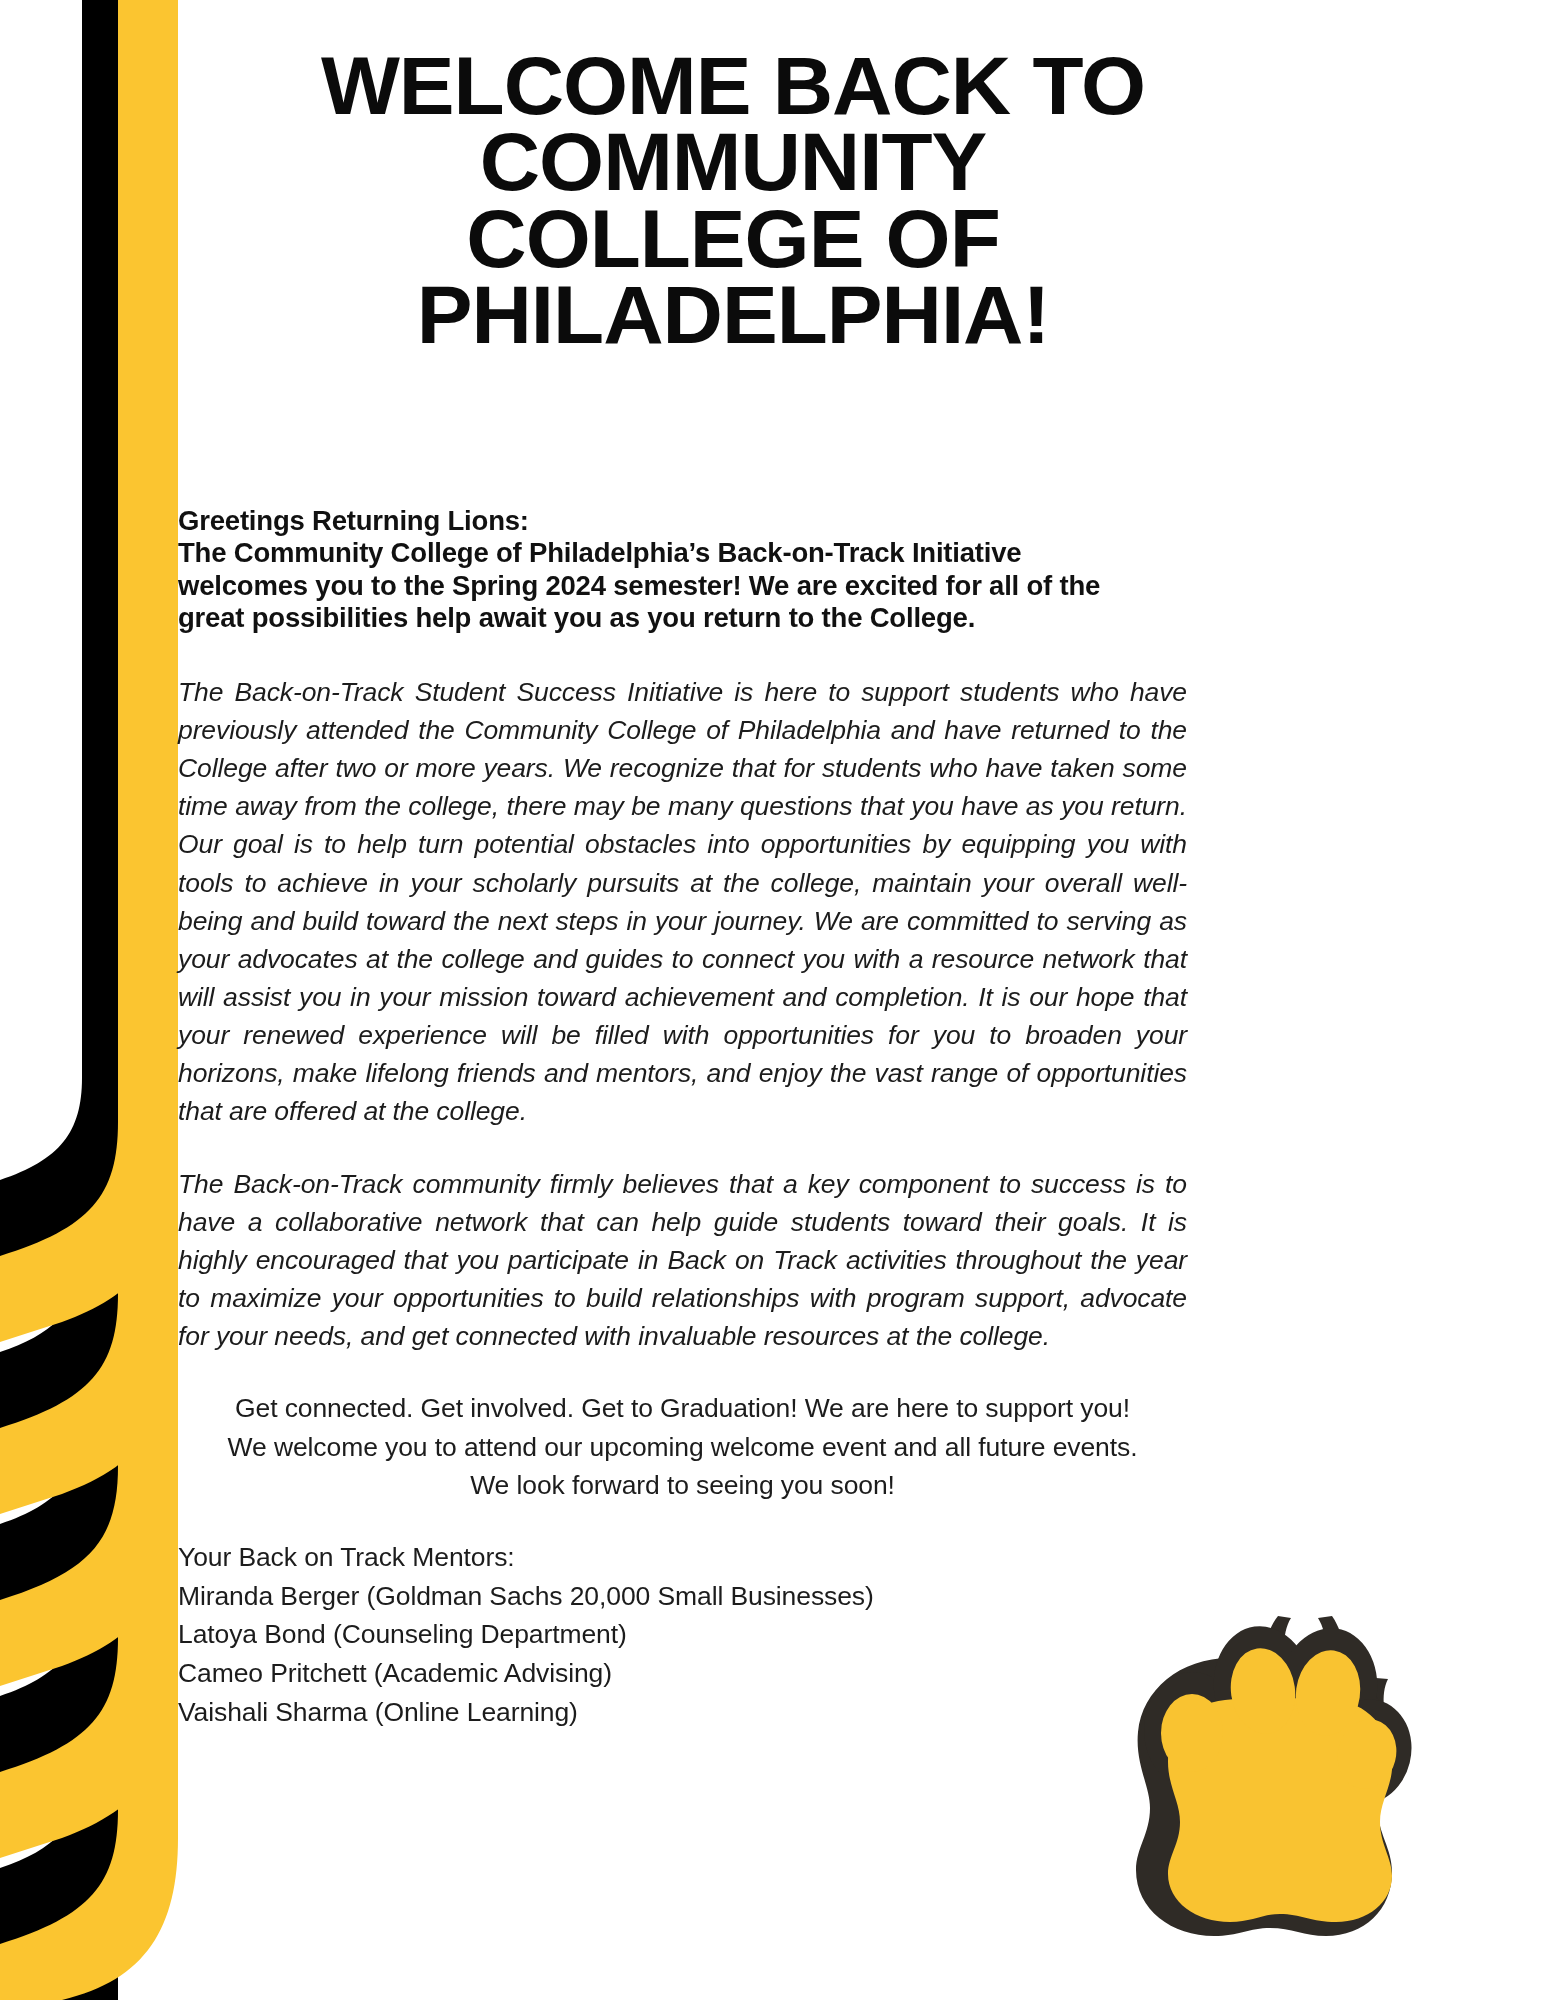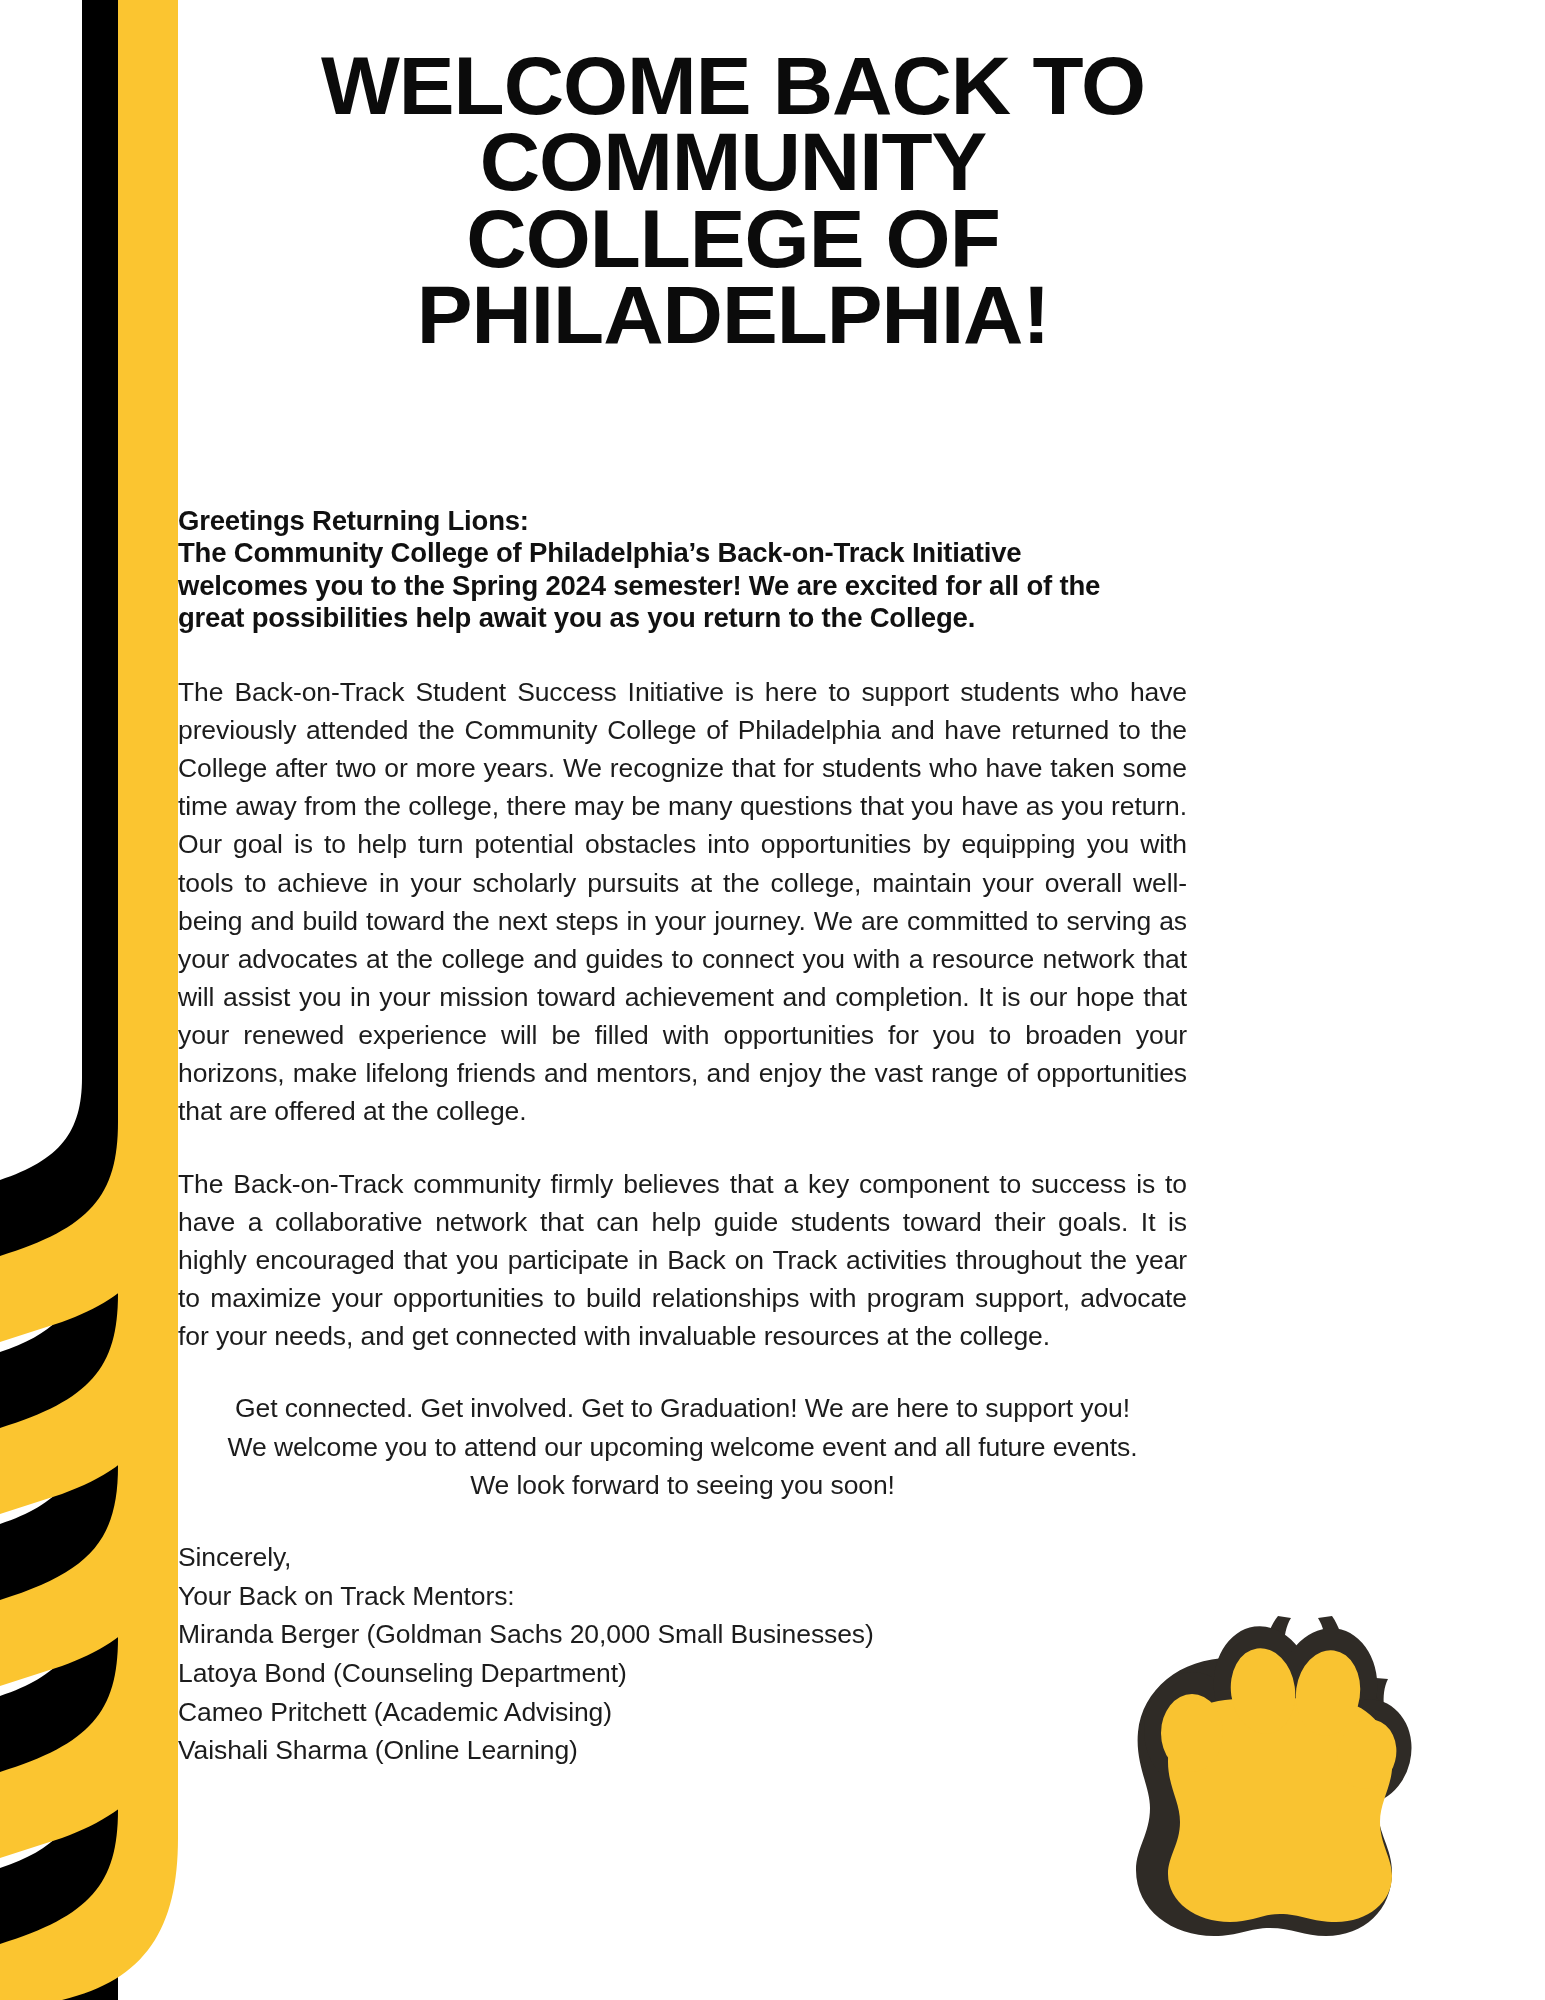--- a/index.html
+++ b/index.html
@@ -74,20 +74,21 @@
   .body-para {
     font-family: "Liberation Sans", sans-serif;
     font-weight: 400;
     font-size: 26.5px;
     line-height: 1.44;
     letter-spacing: -0.1px;
     color: #1c1c1c;
     text-align: justify;
     text-justify: inter-word;
     margin: 0 0 34px 0;
+    font-style: italic;
   }
   .body-para.last-line-no-justify { text-align-last: left; }
 
   .plain-block {
     font-family: "Liberation Sans", sans-serif;
     font-weight: 400;
     font-size: 26.5px;
     line-height: 1.44;
     letter-spacing: -0.1px;
     color: #1c1c1c;
@@ -192,21 +193,20 @@
 
     <p class="body-para last-line-no-justify">The Back-on-Track community firmly believes that a key component to success is to have a collaborative network that can help guide students toward their goals. It is highly encouraged that you participate in Back on Track activities throughout the year to maximize your opportunities to build relationships with program support, advocate for your needs, and get connected with invaluable resources at the college.</p>
 
     <div class="plain-block">
       <span class="plain-line">Get connected. Get involved. Get to Graduation! We are here to support you!</span>
       <span class="plain-line">We welcome you to attend our upcoming welcome event and all future events.</span>
       <span class="plain-line">We look forward to seeing you soon!</span>
     </div>
 
     <div class="sign-off">
-      <span class="sign-line">Sincerely,</span>
       <span class="sign-line">Your Back on Track Mentors:</span>
       <span class="sign-line">Miranda Berger (Goldman Sachs 20,000 Small Businesses)</span>
       <span class="sign-line">Latoya Bond (Counseling Department)</span>
       <span class="sign-line">Cameo Pritchett (Academic Advising)</span>
       <span class="sign-line">Vaishali Sharma (Online Learning)</span>
     </div>
 
   </div>
 
   <svg id="paw-logo" viewBox="0 0 300 360">

